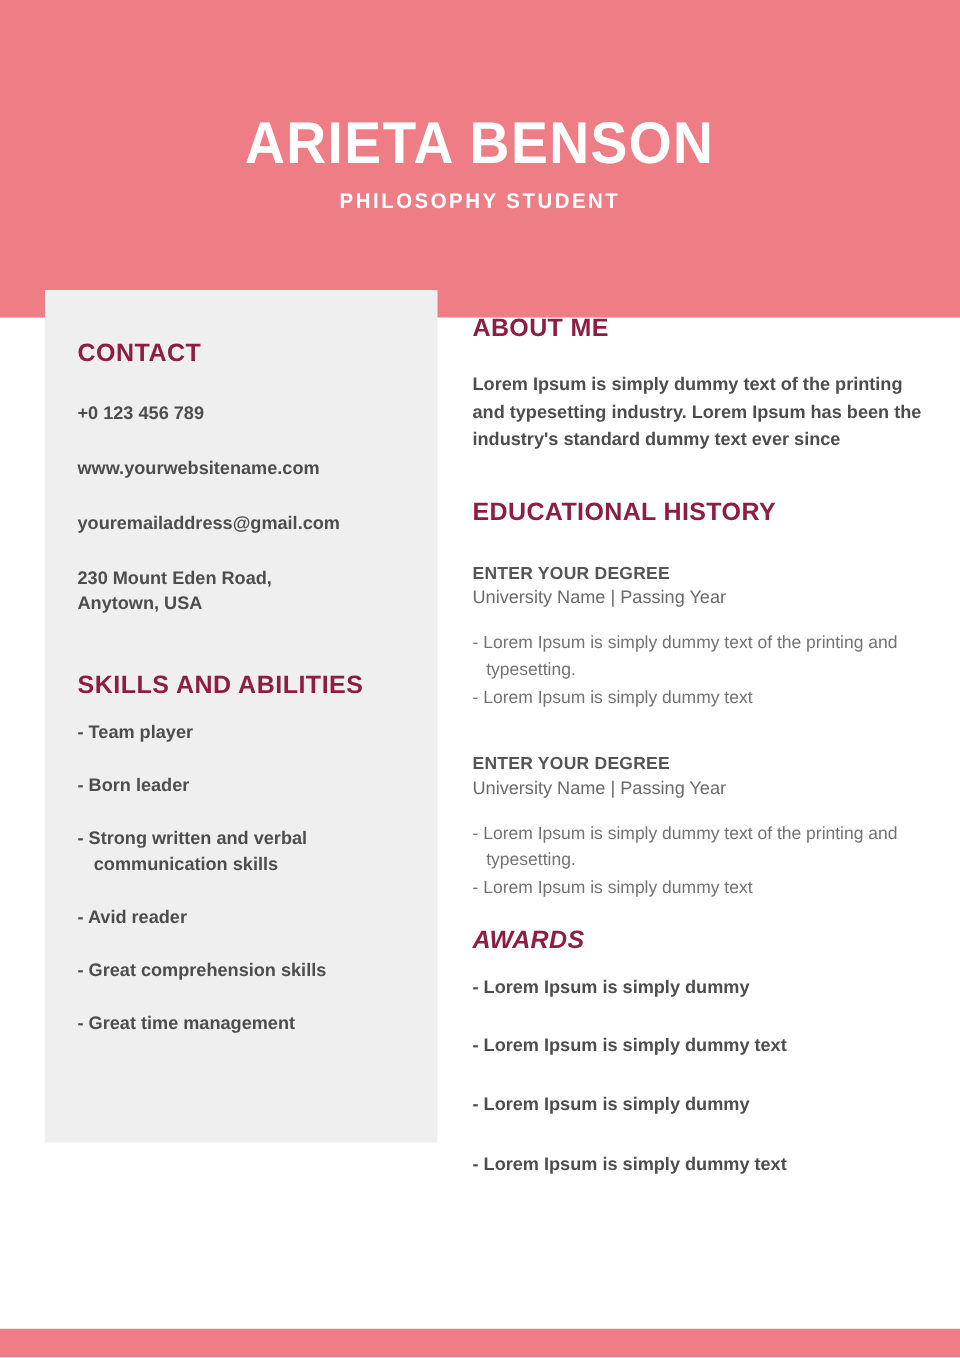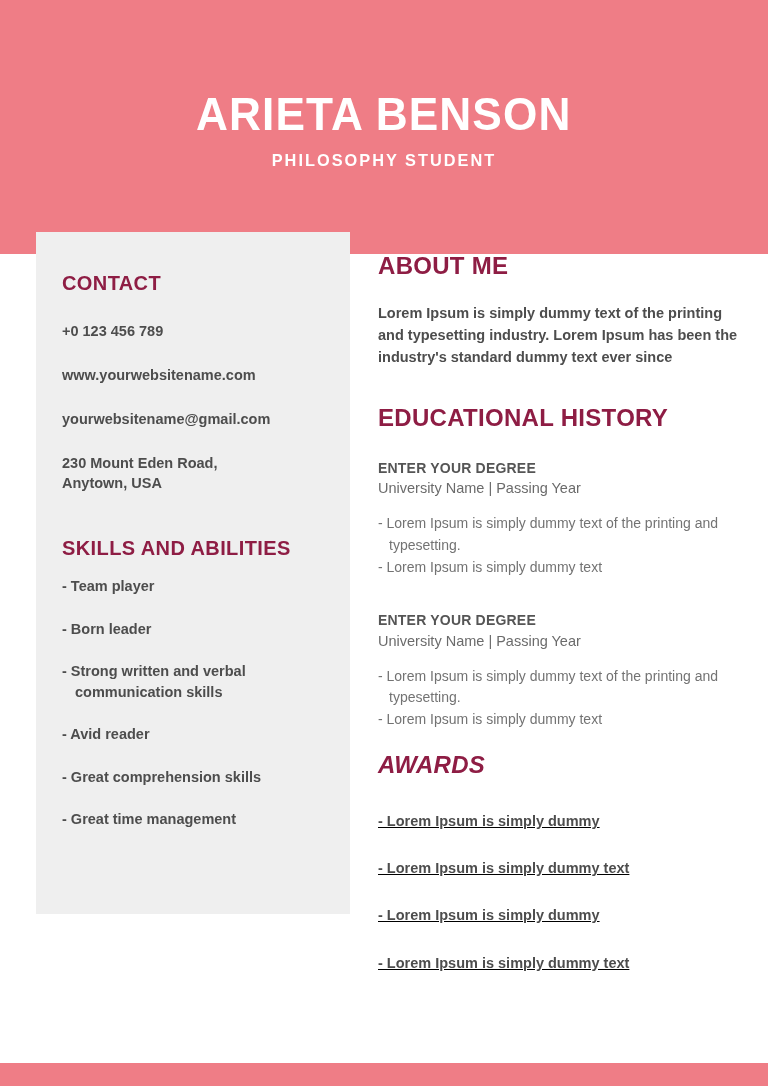--- a/index.html
+++ b/index.html
@@ -131,21 +131,21 @@
 
   
   .main-col {
     position: absolute;
     left: 378px;
     top: 252px;
     width: 368px;
   }
 
   .section-heading-main {
-    font-size: 24px;
+    font-size: 20px;
     font-weight: bold;
     color: #8e1d44;
     letter-spacing: 0.3px;
   }
 
   .about-body {
     margin-top: 22px;
     font-size: 14.5px;
     font-weight: bold;
     color: #4d4d4d;
@@ -182,23 +182,22 @@
     font-weight: normal;
     color: #737373;
     line-height: 1.55;
     padding-left: 11px;
     text-indent: -11px;
   }
 
   .awards-heading { margin-top: 20px; font-style: italic; }
 
   .awards-list {
-    margin-top: 32px;
-    list-style: none;
-    text-decoration: underline;
+    margin-top: 16px;
+    list-style: none;
   }
 
   .award-item {
     font-size: 14.5px;
     font-weight: bold;
     color: #4d4d4d;
     line-height: 1.4;
     margin-bottom: 27px;
     padding-left: 13px;
     text-indent: -13px;
@@ -217,21 +216,21 @@
   </div>
 
   <aside class="sidebar">
     <div class="sidebar-inner">
 
       <h2 class="section-heading-side">CONTACT</h2>
 
       <ul class="contact-list">
         <li class="contact-item">+0 123 456 789</li>
         <li class="contact-item">www.yourwebsitename.com</li>
-        <li class="contact-item">yourwebsitename@gmail.com</li>
+        <li class="contact-item">youremailaddress@gmail.com</li>
         <li class="contact-item">
           <span class="addr-line">230 Mount Eden Road,</span>
           <span class="addr-line">Anytown, USA</span>
         </li>
       </ul>
 
       <h2 class="section-heading-side skills-heading">SKILLS AND ABILITIES</h2>
 
       <ul class="skills-list">
         <li class="skill-item">- Team player</li>

